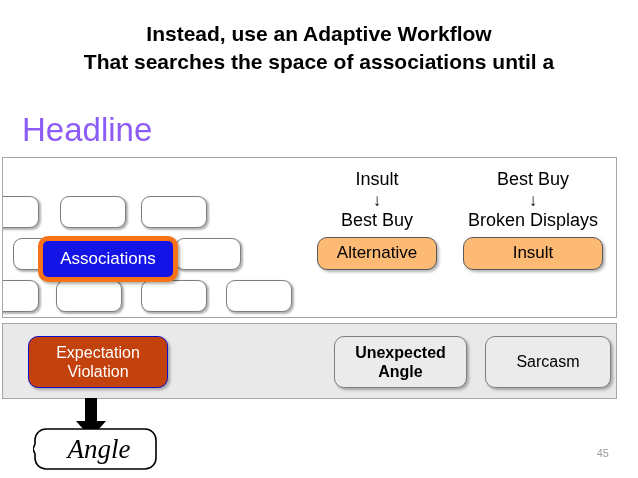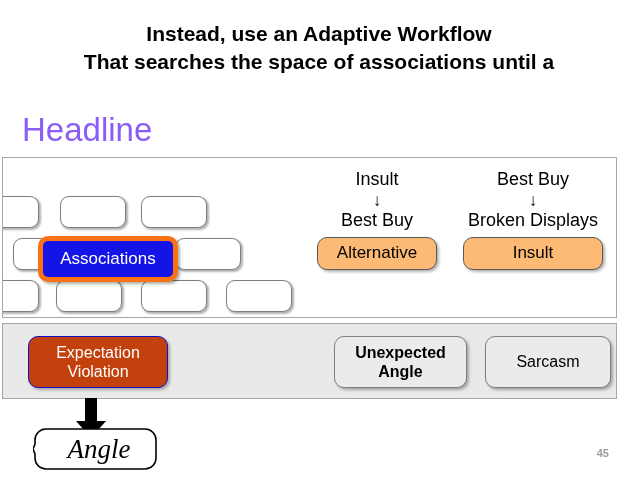--- a/index.html
+++ b/index.html
@@ -192,21 +192,20 @@
     box-sizing: border-box;
   }
 
   
   #slide-number {
     position: absolute;
     right: 29px;
     top: 447px;
     font-size: 11px;
     color: #9b9b9b;
-    font-weight: bold;
   }
 </style>
 </head>
 <body>
 
 <div id="slide-title">
   <span class="tline">Instead, use an Adaptive Workflow</span>
   <span class="tline">That searches the space of associations until a</span>
 </div>
 

